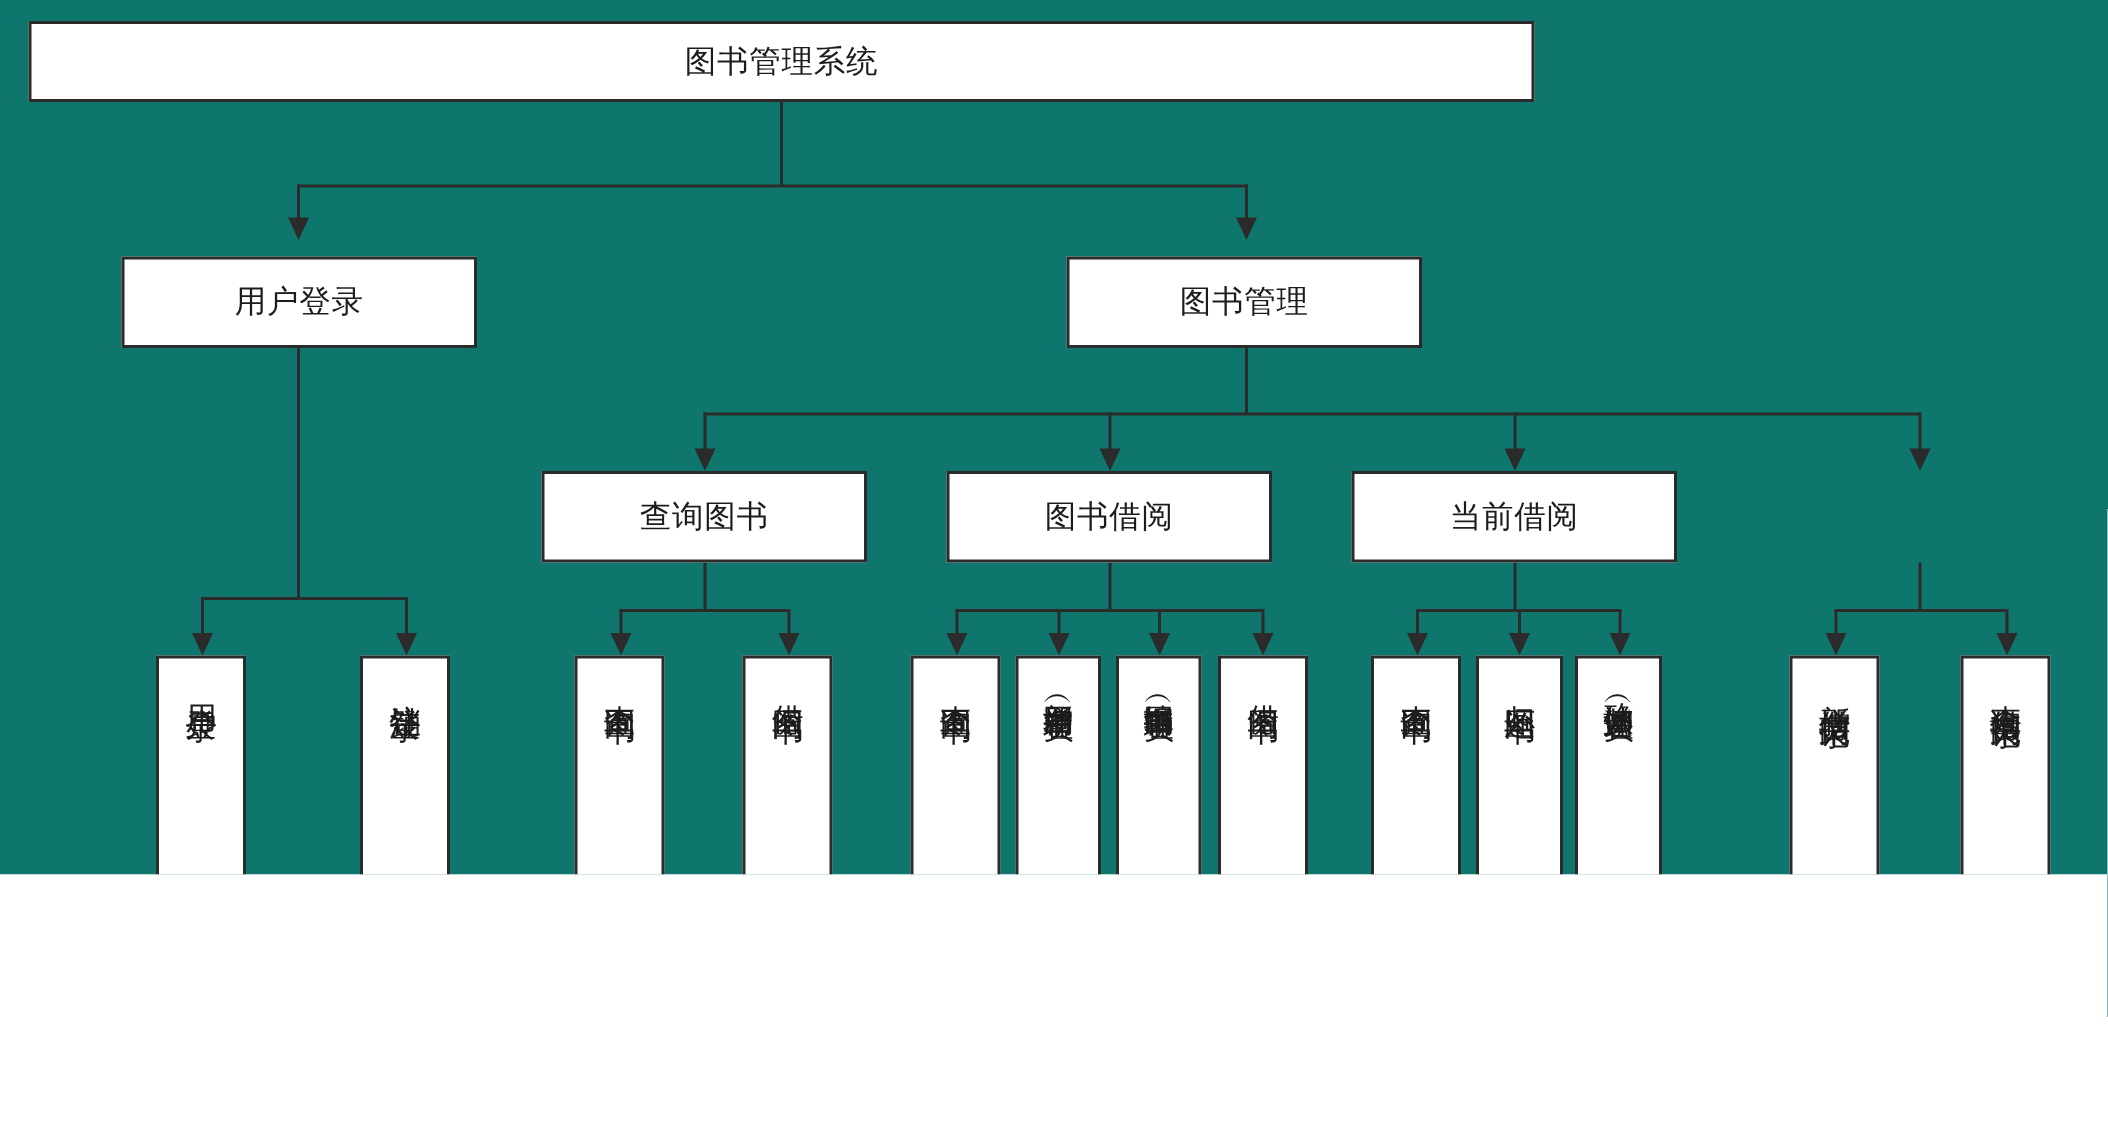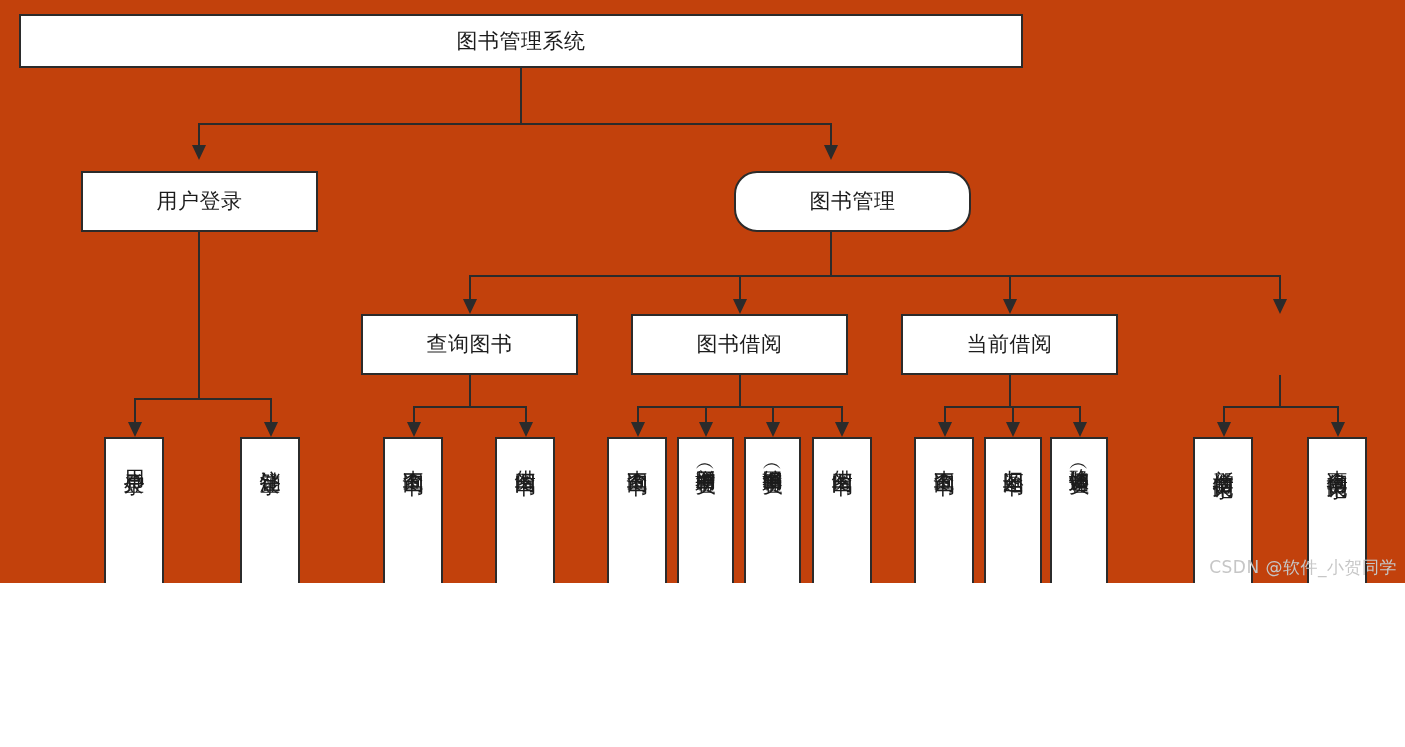--- a/index.html
+++ b/index.html
@@ -5,21 +5,21 @@
 <style>
   html,body{margin:0;padding:0;background:#ffffff;}
   body{
     font-family:"DejaVu Sans","Liberation Sans",sans-serif;
     color:#1c1c1c;
   }
   #canvas{
     position:relative;
     width:1405px;
     height:583px;
-    background:#c2410c;
+    background:#0f766e;
     overflow:hidden;
   }
 
   
   .node{
     position:absolute;
     box-sizing:border-box;
     background:#ffffff;
     border:2px solid #2b2b2b;
     display:flex;
@@ -106,21 +106,21 @@
   <div class="ln v" style="left:198px;top:123px;height:24px;"></div>
   <div class="arrow" style="left:192px;top:145px;"></div>
 
   <div class="ln v" style="left:830px;top:123px;height:24px;"></div>
   <div class="arrow" style="left:824px;top:145px;"></div>
 
   <div class="node horiz" style="left:81px;top:171px;width:237px;height:61px;">
     <span class="label">用户登录</span>
   </div>
 
-  <div class="node horiz" style="left:734px;top:171px;width:237px;height:61px;border-radius:23px;">
+  <div class="node horiz" style="left:711px;top:171px;width:237px;height:61px;">
     <span class="label">图书管理</span>
   </div>
 
   <div class="ln v" style="left:198px;top:232px;height:167px;"></div>
   <div class="ln h" style="left:134px;top:398px;width:136px;"></div>
   <div class="ln v" style="left:134px;top:398px;height:26px;"></div>
   <div class="arrow" style="left:128px;top:422px;"></div>
   <div class="ln v" style="left:270px;top:398px;height:26px;"></div>
   <div class="arrow" style="left:264px;top:422px;"></div>
 
@@ -223,15 +223,14 @@
     <span class="label">确认归还（管理员）</span>
   </div>
 
   <div class="node vert" style="left:1193px;top:437px;width:60px;height:298px;">
     <span class="label">新增借阅记录</span>
   </div>
   <div class="node vert" style="left:1307px;top:437px;width:60px;height:298px;">
     <span class="label">查询借阅记录</span>
   </div>
 
-  <div id="watermark">CSDN @软件_小贺同学</div>
 
 </div>
 
 </body></html>

